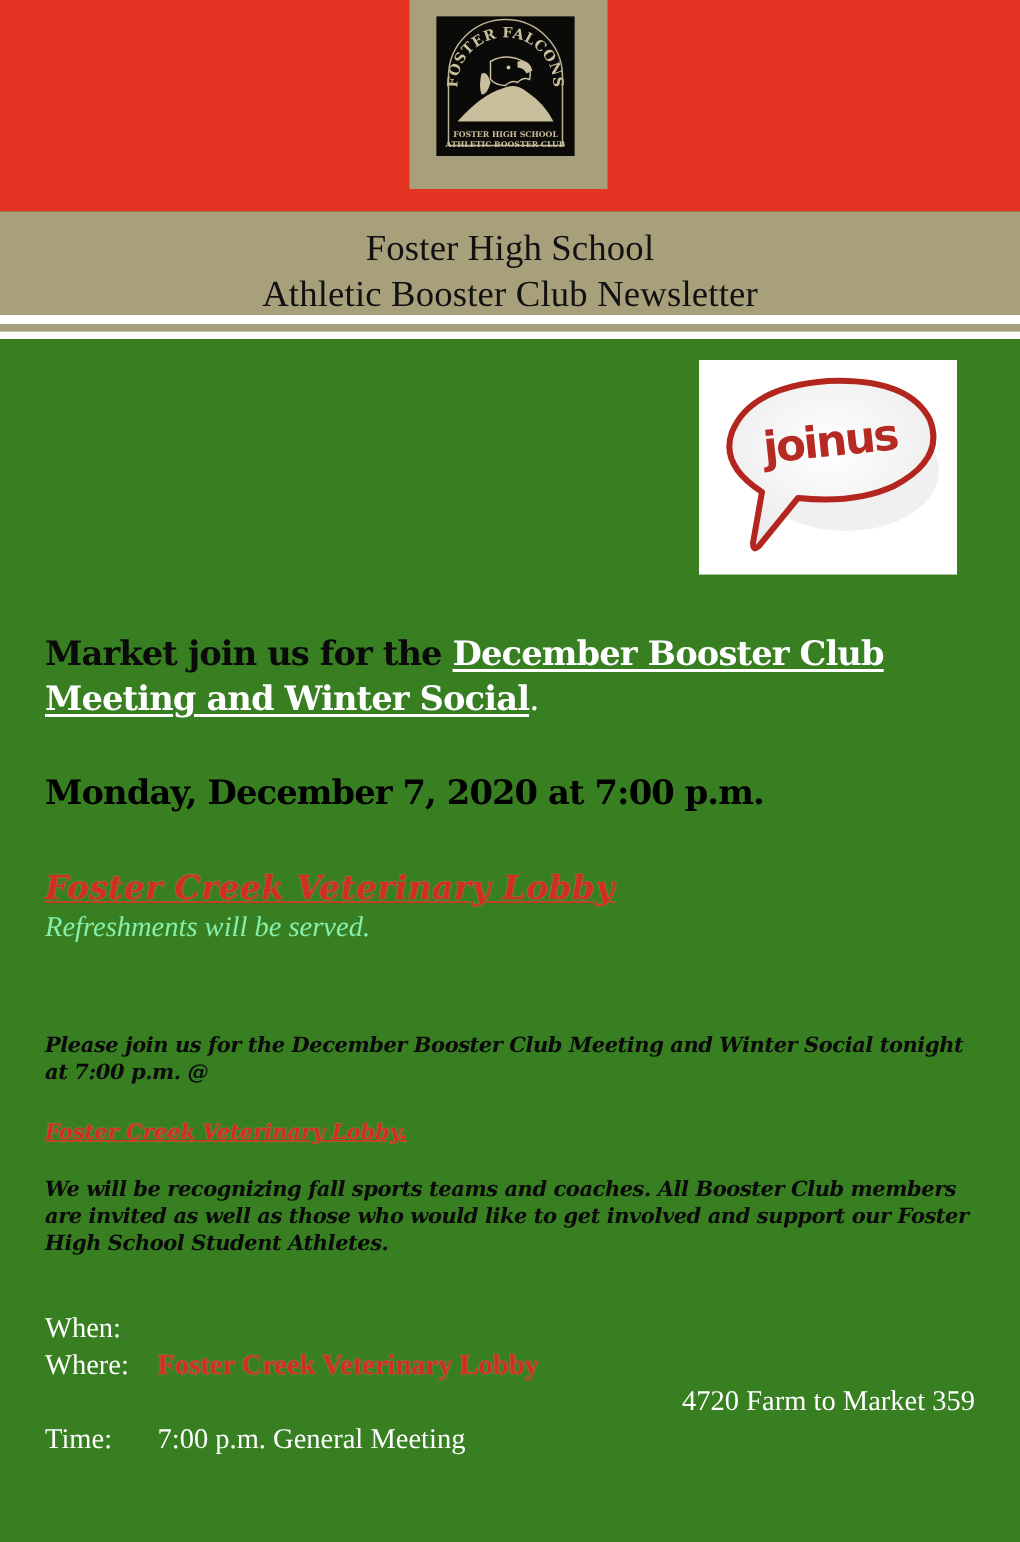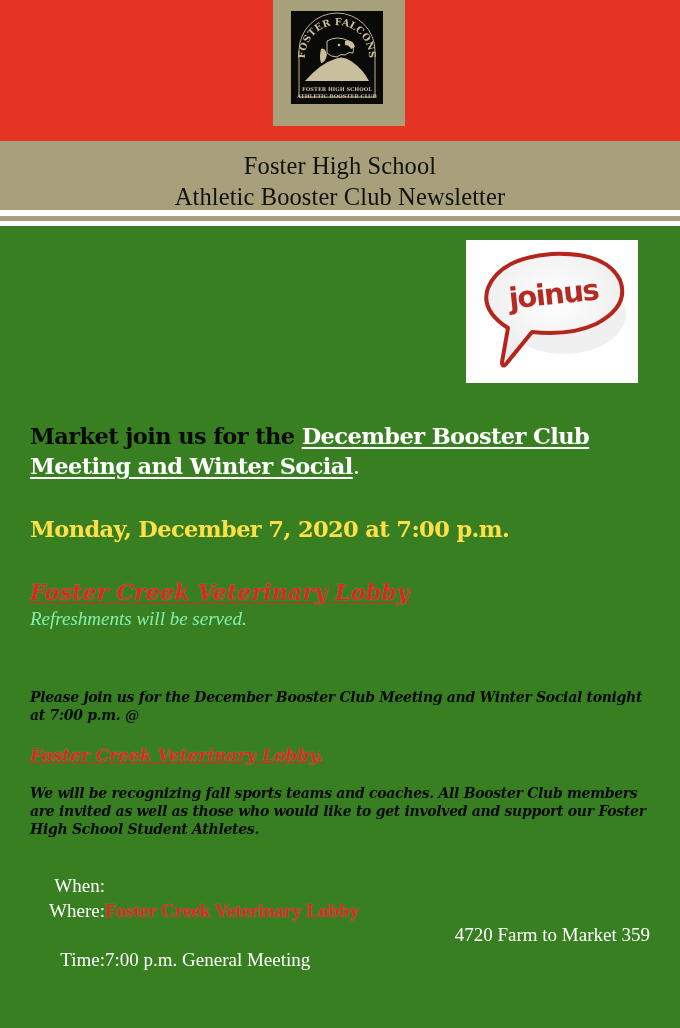--- a/index.html
+++ b/index.html
@@ -24,34 +24,34 @@
 
   .joinus { position: absolute; left: 466px; top: 240px; width: 172px; height: 143px; background: #ffffff; overflow: hidden; }
   .joinus svg { display: block; }
 
   .content { position: absolute; left: 30px; width: 620px; }
 
   .headline { top: 421px; font-size: 22.5px; font-weight: bold; line-height: 30px; color: #0a0a0a; font-family: "DejaVu Serif", serif; letter-spacing: -0.6px; }
   .headline .link { color: #ffffff; text-decoration: underline; text-decoration-thickness: 2px; text-underline-offset: 3px; }
   .headline .period { color: #ffffff; font-weight: normal; }
 
-  .date-line { top: 514px; font-size: 22.5px; font-weight: bold; line-height: 30px; color: #fde047; letter-spacing: -0.6px; }
+  .date-line { top: 514px; font-size: 22.5px; font-weight: bold; line-height: 30px; color: #000000; letter-spacing: -0.6px; }
 
   .venue { top: 578px; font-size: 22px; font-style: italic; font-weight: bold; color: #cf2e22; line-height: 28px; text-decoration: underline; text-decoration-thickness: 1px; text-underline-offset: 2px; letter-spacing: 0.2px; text-shadow: 0 0 1px #ff7b6b; }
 
   .refresh { top: 606px; font-size: 17px; font-style: italic; color: #86efac; line-height: 26px; font-family: "Liberation Serif", serif; font-size: 19px; }
 
   .italic-para { font-size: 14px; font-style: italic; font-weight: bold; color: #0a0a0a; line-height: 18px; letter-spacing: -0.3px; }
   .p1 { top: 688px; }
-  .venue2 { top: 746px; font-size: 17px; font-style: italic; font-weight: bold; color: #cf2e22; text-decoration: underline; line-height: 18px; text-shadow: 0 0 1px #ff7b6b; }
+  .venue2 { top: 746px; font-size: 14px; font-style: italic; font-weight: bold; color: #cf2e22; text-decoration: underline; line-height: 18px; text-shadow: 0 0 1px #ff7b6b; }
   .p2 { top: 784px; }
 
   .details { top: 874px; font-family: "Liberation Serif", serif; color: #ffffff; font-size: 19px; line-height: 24.5px; }
   .detail-row { display: flex; }
-  .detail-label { width: 75px; text-align: right; }
+  .detail-label { width: 75px; }
   .detail-value.red { color: #cf2e22; font-weight: bold; text-shadow: 0 0 1px #ff7b6b; }
   .indent { padding-left: 75px; text-align: right; }
   .indent2 { padding-left: 78px; }
 </style>
 </head>
 <body>
 
 <div class="top-band"></div>
 
 <div class="logo-box">

